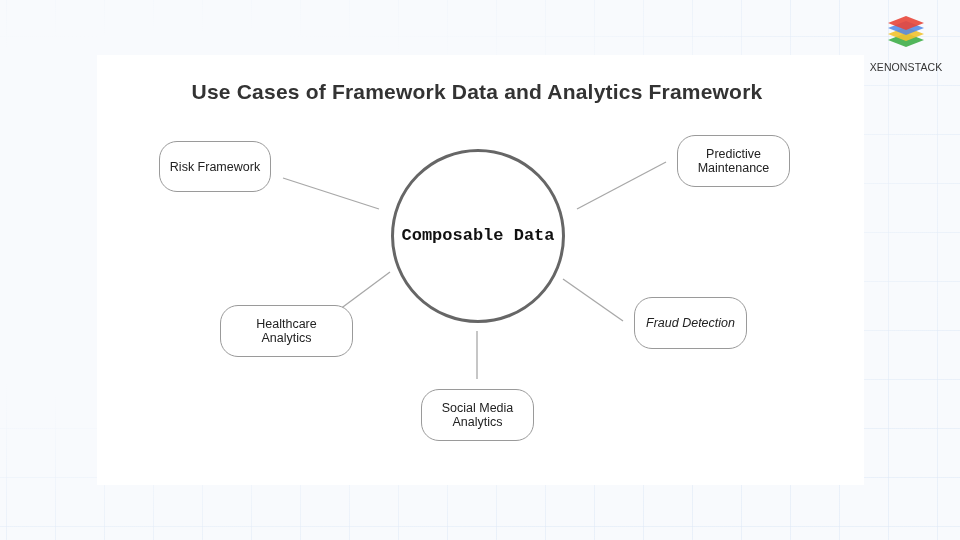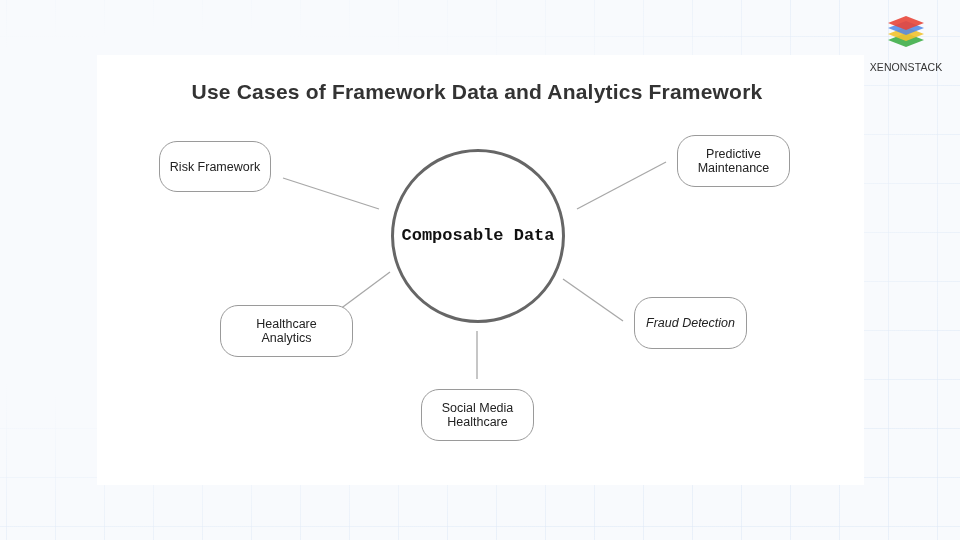--- a/index.html
+++ b/index.html
@@ -85,21 +85,21 @@
 </div>
 <div class="node" style="left:220px; top:305px; width:133px; height:52px;">
   <span>Healthcare
 Analytics</span>
 </div>
 <div class="node" style="left:634px; top:297px; width:113px; height:52px;font-style:italic;">
   <span>Fraud Detection</span>
 </div>
 <div class="node" style="left:421px; top:389px; width:113px; height:52px;">
   <span>Social Media
-Healthcare</span>
+Analytics</span>
 </div>
 
 <div class="logo">
   <svg width="40" height="40" viewBox="0 0 40 40">
     <polygon points="20,31 38,24 20,17 2,24" fill="#3fae49" opacity="0.9"></polygon>
     <polygon points="20,25 38,18 20,11 2,18" fill="#f2c230" opacity="0.9"></polygon>
     <polygon points="20,19 38,12 20,5 2,12" fill="#4f86e8" opacity="0.85"></polygon>
     <polygon points="20,14 38,7 20,0 2,7" fill="#e8463a" opacity="0.9"></polygon>
   </svg>
   <div class="logo-text">XENONSTACK</div>

